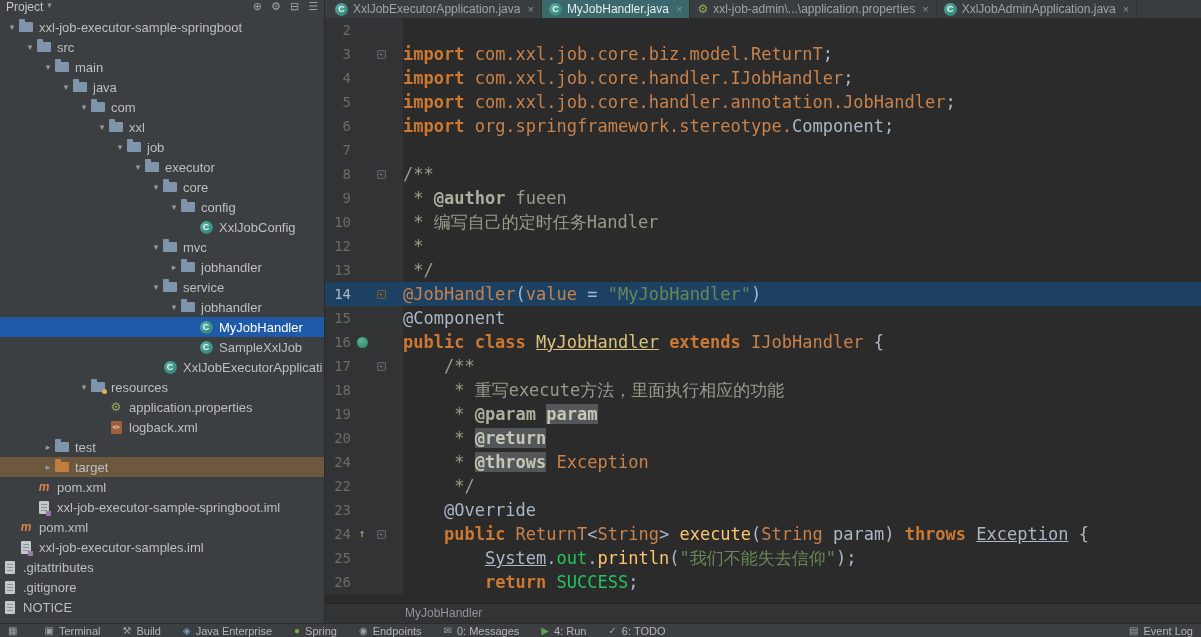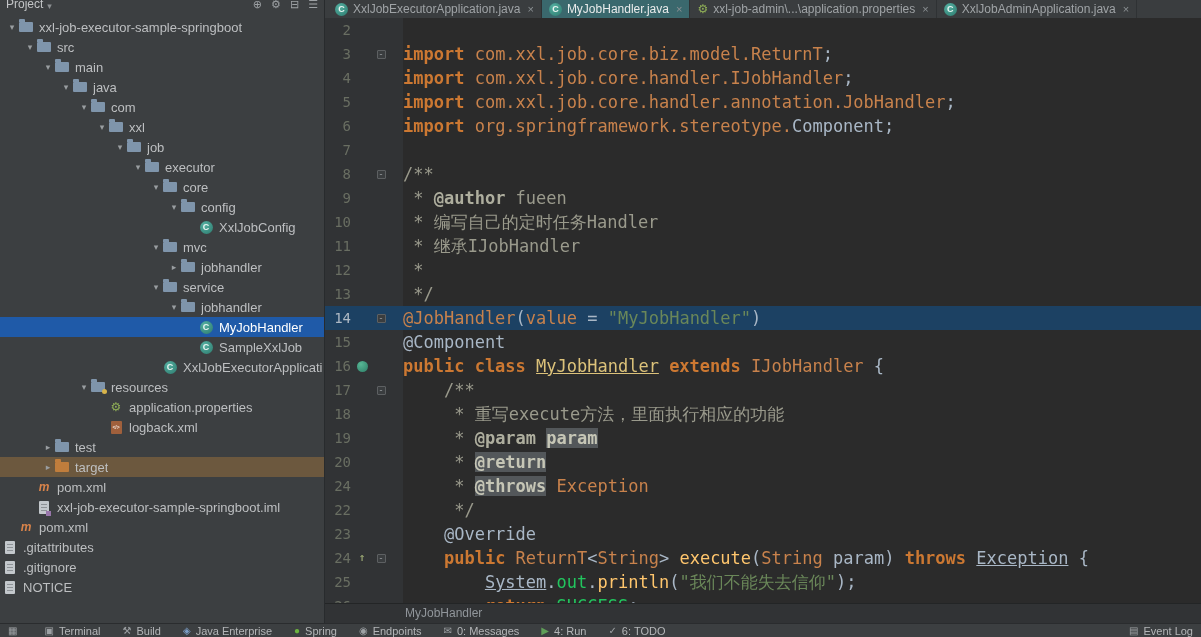--- a/index.html
+++ b/index.html
@@ -1,21 +1,21 @@
 <!DOCTYPE html>
 <html><head>
 <meta charset="utf-8">
 <style>
   *{box-sizing:border-box;margin:0;padding:0}
   html,body{width:1201px;height:637px;overflow:hidden;background:#2b2b2b;font-family:"Liberation Sans",sans-serif}
   .app{display:flex;flex-direction:column;width:1201px;height:637px}
   .main{display:flex;flex:1;min-height:0}
   
   .left{width:325px;flex:0 0 325px;background:#3c3f41;display:flex;flex-direction:column;border-right:1px solid #282b2d}
-  .phead{height:17px;flex:0 0 17px;display:flex;align-items:flex-end;padding:6px 6px;color:#c2c4c6;font-size:12px}
+  .phead{height:17px;flex:0 0 17px;display:flex;align-items:flex-start;padding:0 6px;color:#c2c4c6;font-size:12px}
   .phead .caret{margin-left:4px;color:#8d9093;font-size:9px}
   .phead .spacer{flex:1}
   .hic{color:#9da1a4;font-size:11px;margin-left:9px;cursor:default}
   .tree{flex:1;overflow:hidden}
   .trow{height:20px;display:flex;align-items:center;white-space:nowrap;color:#bdbfc1;font-size:13px;cursor:default}
   .trow.sel{background:#1f5aa8;color:#fff}
   .trow.excl{background:rgba(186,130,58,.38)}
   .tarrow{width:12px;flex:0 0 12px;font-size:9px;color:#999da0;text-align:center}
   .ticon{width:16px;flex:0 0 16px;display:flex;justify-content:center;align-items:center;margin-right:5px}
   .tlabel{overflow:hidden}
@@ -265,20 +265,27 @@
             </span>
             <span class="tlabel">xxl-job-executor-sample-springboot.iml</span>
           </div>
           <div class="trow" style="padding-left: 6px;">
             <span class="tarrow"></span>
             <span class="ticon">
               <span class="ic-glyph gl-m">m</span>
             </span>
             <span class="tlabel">pom.xml</span>
           </div>
+          <div class="trow" style="padding-left: 6px;">
+            <span class="tarrow"></span>
+            <span class="ticon">
+              <span class="ic-file iml"></span>
+            </span>
+            <span class="tlabel">xxl-job-executor-samples.iml</span>
+          </div>
           <div class="trow" style="padding-left: 2px;">
             <span class="ticon">
               <span class="ic-file"></span>
             </span>
             <span class="tlabel">.gitattributes</span>
           </div>
           <div class="trow" style="padding-left: 2px;">
             <span class="ticon">
               <span class="ic-file"></span>
             </span>
@@ -392,28 +399,20 @@
             </div>
             <div class="code"><span class="tok-cmt"> * </span><span class="tok-tag">@author</span><span class="tok-cmt"> fueen</span></div>
           </div>
           <div class="eline">
             <div class="gut">
               <span class="lnum">10</span>
               <span class="gslot"></span>
               <span class="fslot"></span>
             </div>
             <div class="code"><span class="tok-cmt"> * 编写自己的定时任务Handler</span></div>
-          </div>
-          <div class="eline">
-            <div class="gut">
-              <span class="lnum">11</span>
-              <span class="gslot"></span>
-              <span class="fslot"></span>
-            </div>
-            <div class="code"><span class="tok-cmt"> * 继承IJobHandler</span></div>
           </div>
           <div class="eline">
             <div class="gut">
               <span class="lnum">12</span>
               <span class="gslot"></span>
               <span class="fslot"></span>
             </div>
             <div class="code"><span class="tok-cmt"> *</span></div>
           </div>
           <div class="eline">

